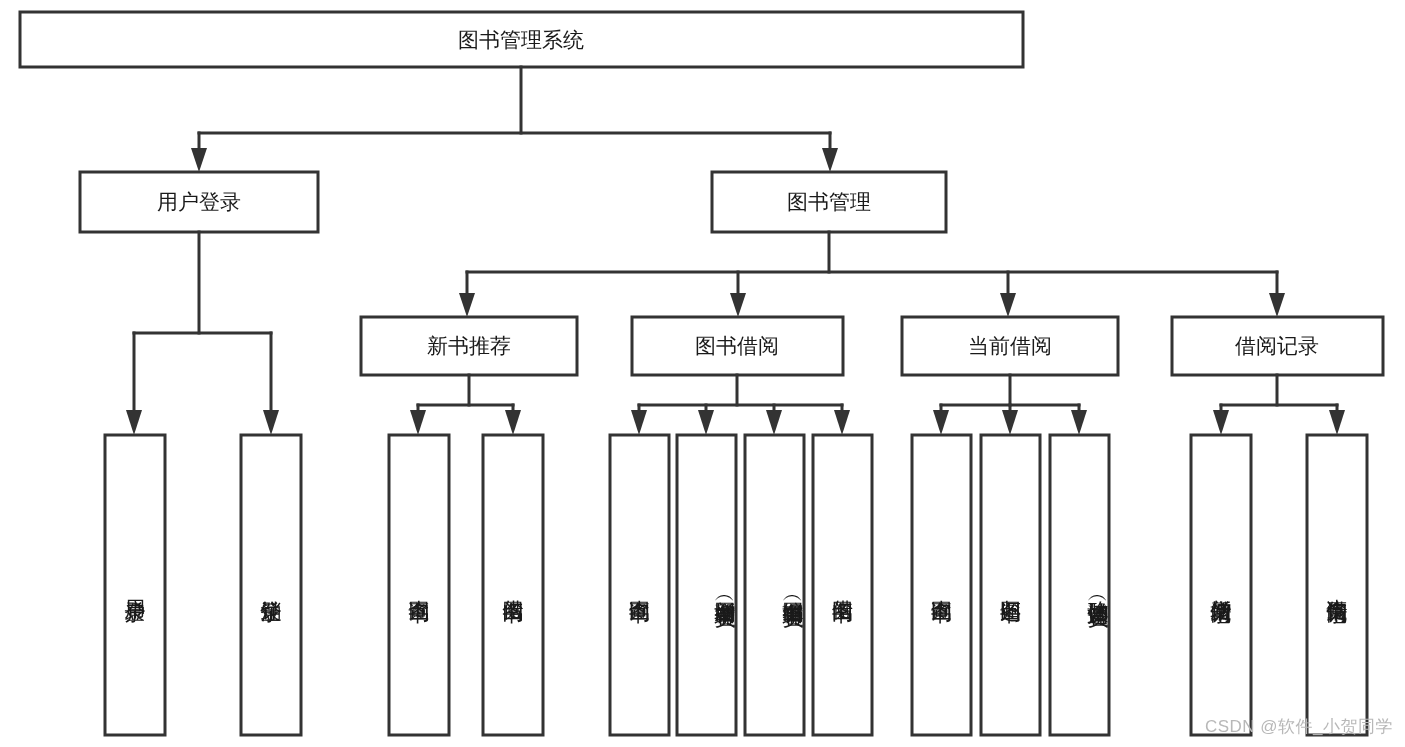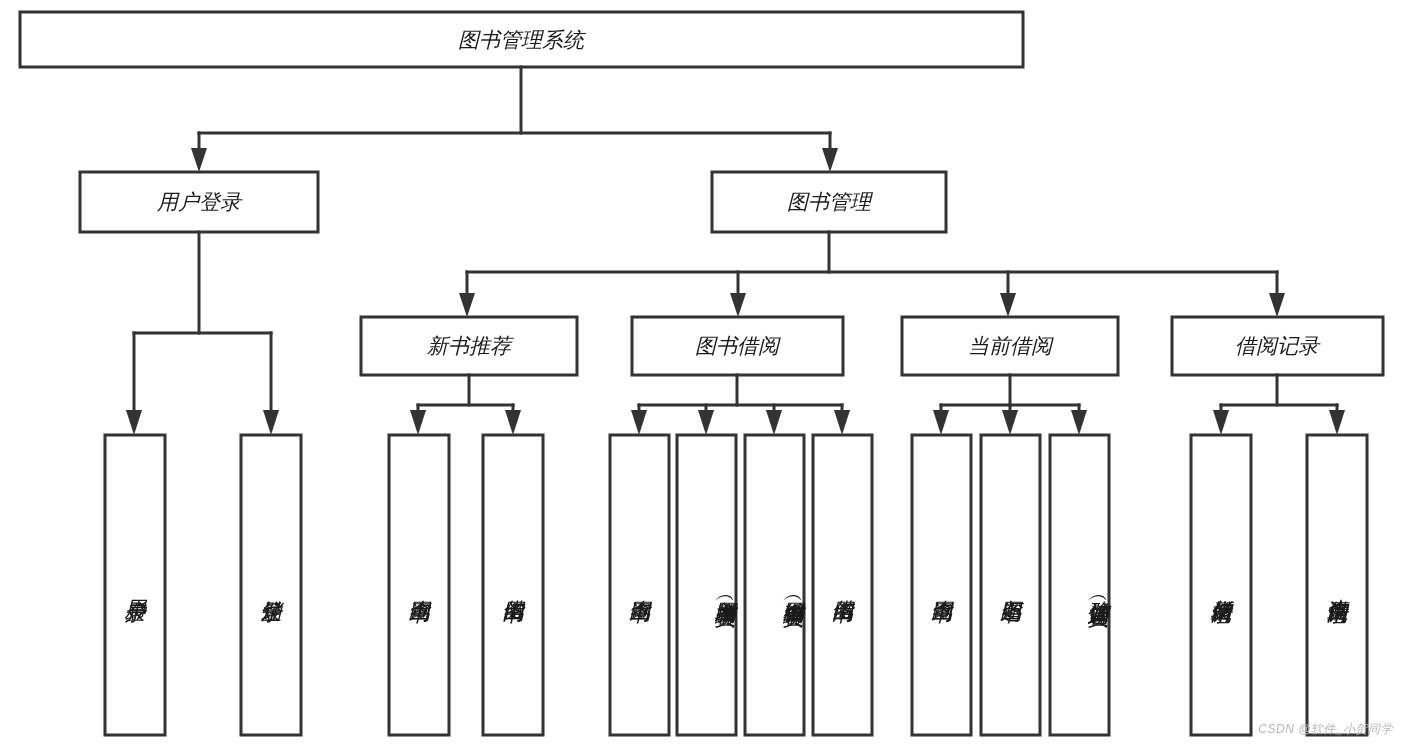--- a/index.html
+++ b/index.html
@@ -12,21 +12,20 @@
     width: 1405px;
     height: 747px;
     font-family: "Liberation Sans", "DejaVu Sans", sans-serif;
     overflow: hidden;
     position: relative;
   }
   #diagram-root {
     position: relative;
     width: 1405px;
     height: 744px;
-    font-style: italic;
   }
   svg.diagram-canvas {
     position: absolute;
     left: 0;
     top: 0;
     width: 1405px;
     height: 747px;
     display: block;
   }
   .node-box {
@@ -78,21 +77,21 @@
   }
   .leaf-label.centered {
     align-items: center;
     padding-top: 0;
   }
   .watermark {
     position: absolute;
     right: 12px;
     bottom: 6px;
     font-family: "Liberation Sans", "DejaVu Sans", sans-serif;
-    font-size: 12px;
+    font-size: 17px;
     color: #b8b8b8;
     letter-spacing: 0.5px;
     user-select: none;
     white-space: nowrap;
   }
 </style>
 </head>
 <body>
 
 <div id="diagram-root">

